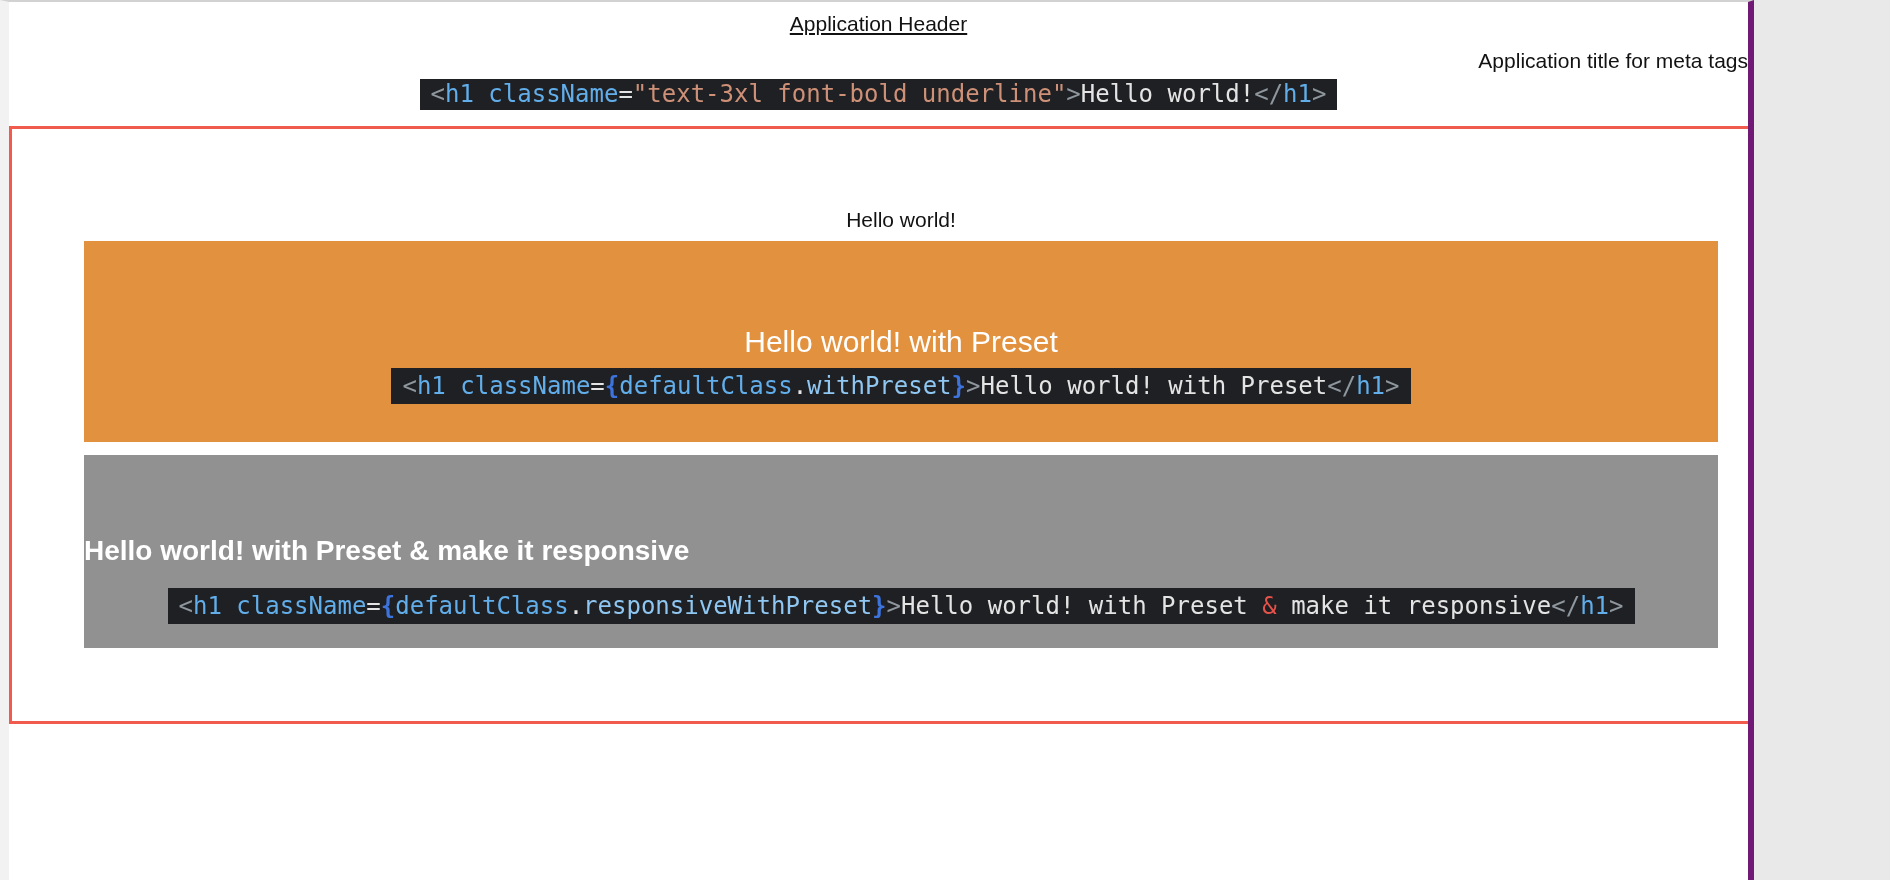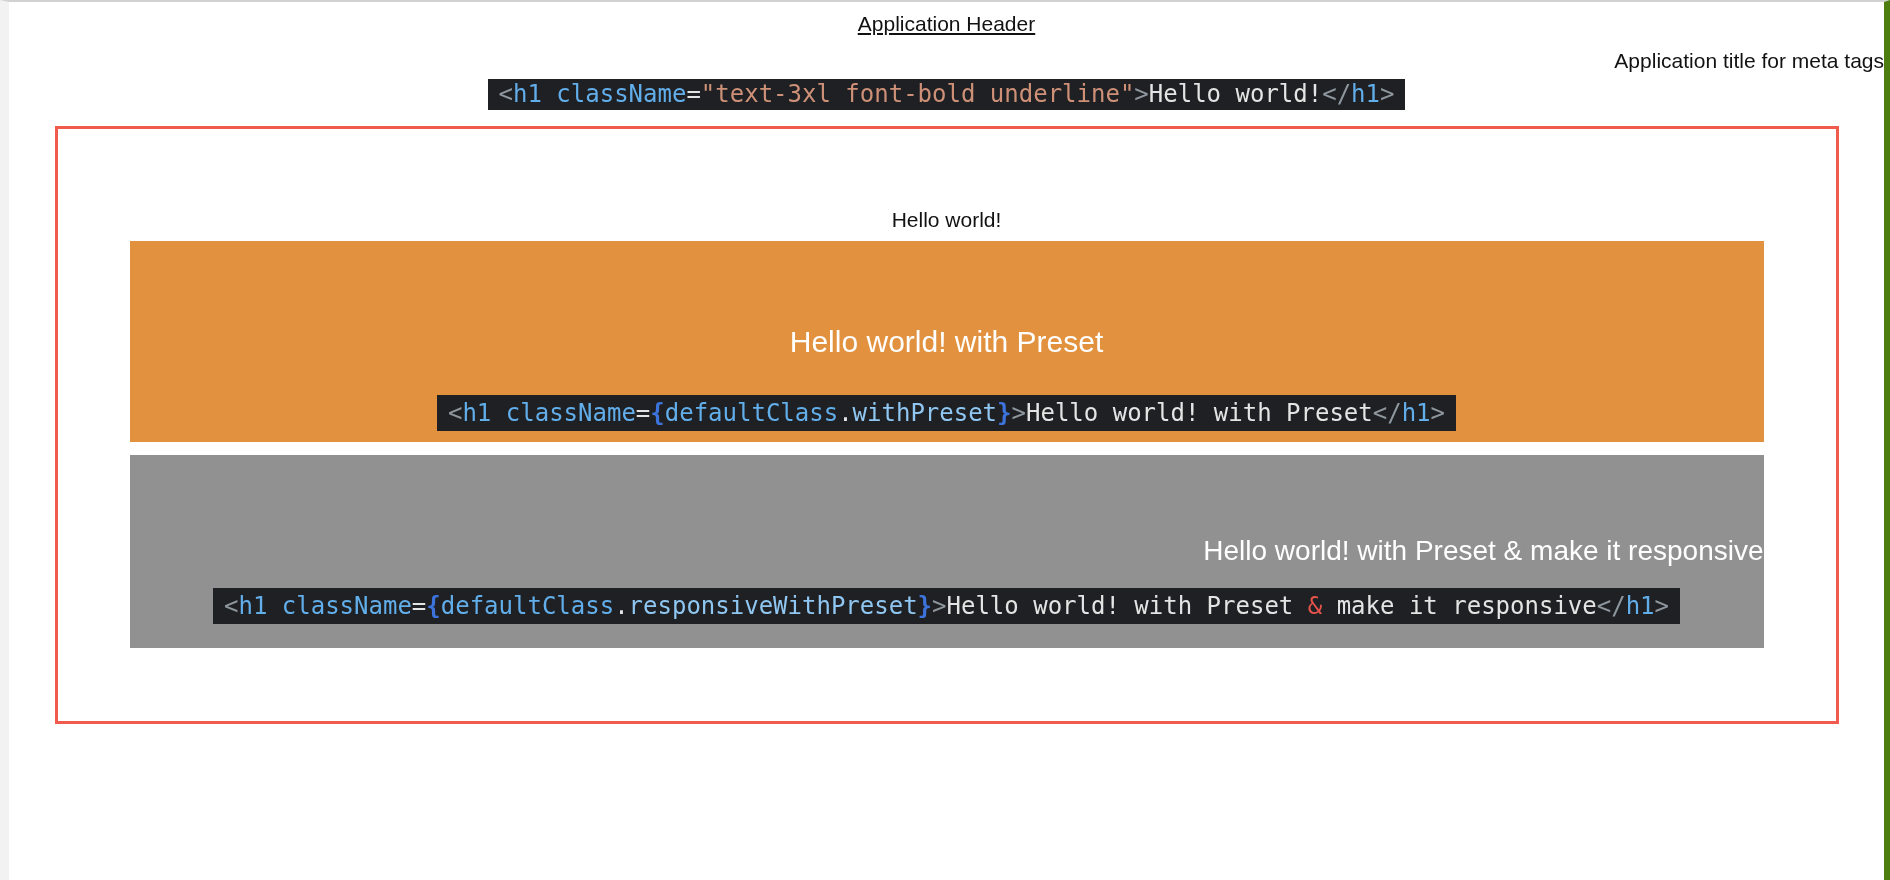--- a/index.html
+++ b/index.html
@@ -19,26 +19,26 @@
     --syntax-amp: #E5534B;
   }
   * { box-sizing: border-box; }
   html, body { margin: 0; padding: 0; }
   body {
     background: #e9e9e9;
     font-family: "Liberation Sans", sans-serif;
     color: #121212;
   }
   .viewport {
-    width: 1890px;
+    width: 1754px;
     height: 880px;
     background: var(--page-bg);
     border-top: 2px solid #d2d2d2;
     border-left: 9px solid #f2f2f2;
-    border-right: 6px solid #4d7c0f;
+    border-right: 6px solid #701a75;
     overflow: hidden;
   }
   .app-title {
     margin: 9px 0 0;
     text-align: center;
     font-size: 21px;
     line-height: 26px;
     font-weight: 500;
     text-decoration: underline;
   }
@@ -99,27 +99,27 @@
     padding-top: 82px;
     text-align: center;
     color: #ffffff;
     font-size: 30px;
     line-height: 38px;
     font-weight: 400;
   }
   .banner-heading-md {
     margin: 0;
     padding-top: 79px;
-    text-align: right;
+    text-align: left;
     color: #ffffff;
     font-size: 28px;
     line-height: 34px;
-    font-weight: 400;
+    font-weight: 700;
   }
-  .banner-orange .code-row { margin-top: 34px; border-radius: 8px; }
+  .banner-orange .code-row { margin-top: 7px; border-radius: 8px; }
   .banner-gray .code-row { margin-top: 20px; }
 </style>
 </head>
 <body>
 
 <div class="viewport">
 
   <h1 class="app-title">Application Header</h1>
 
   <p class="app-subtitle">Application title for meta tags</p>

